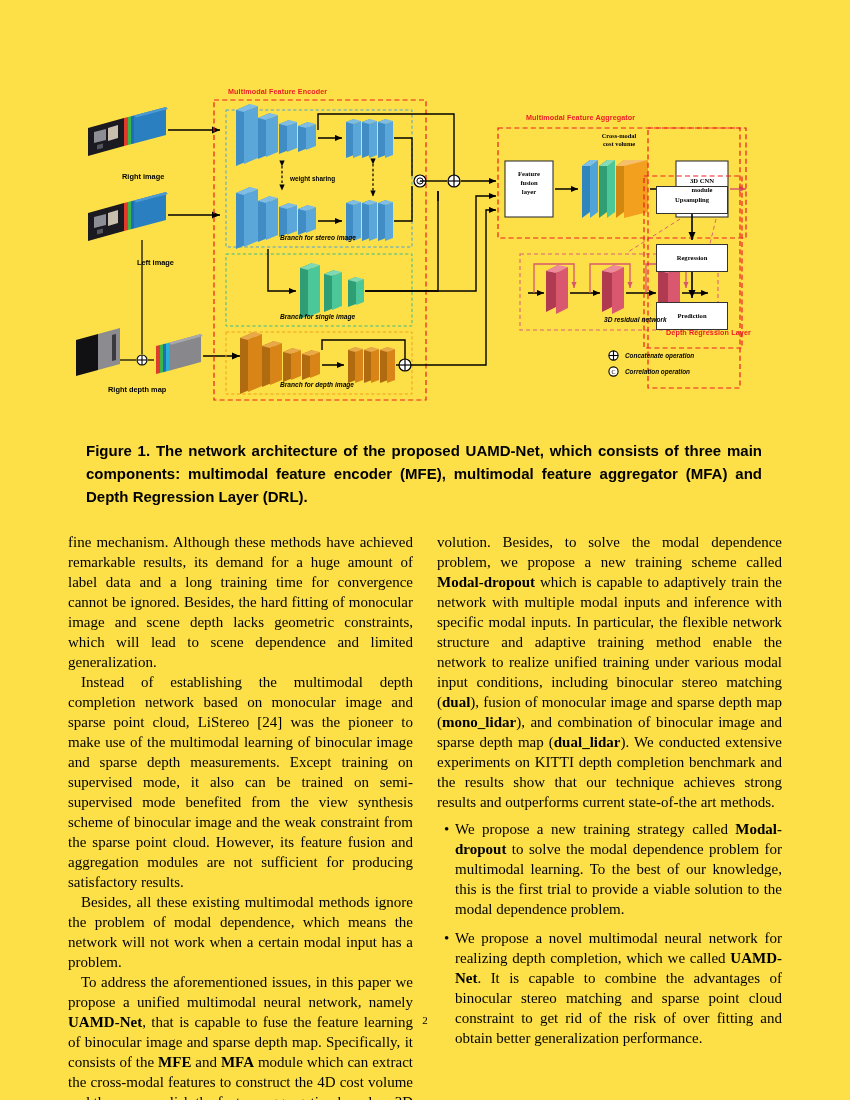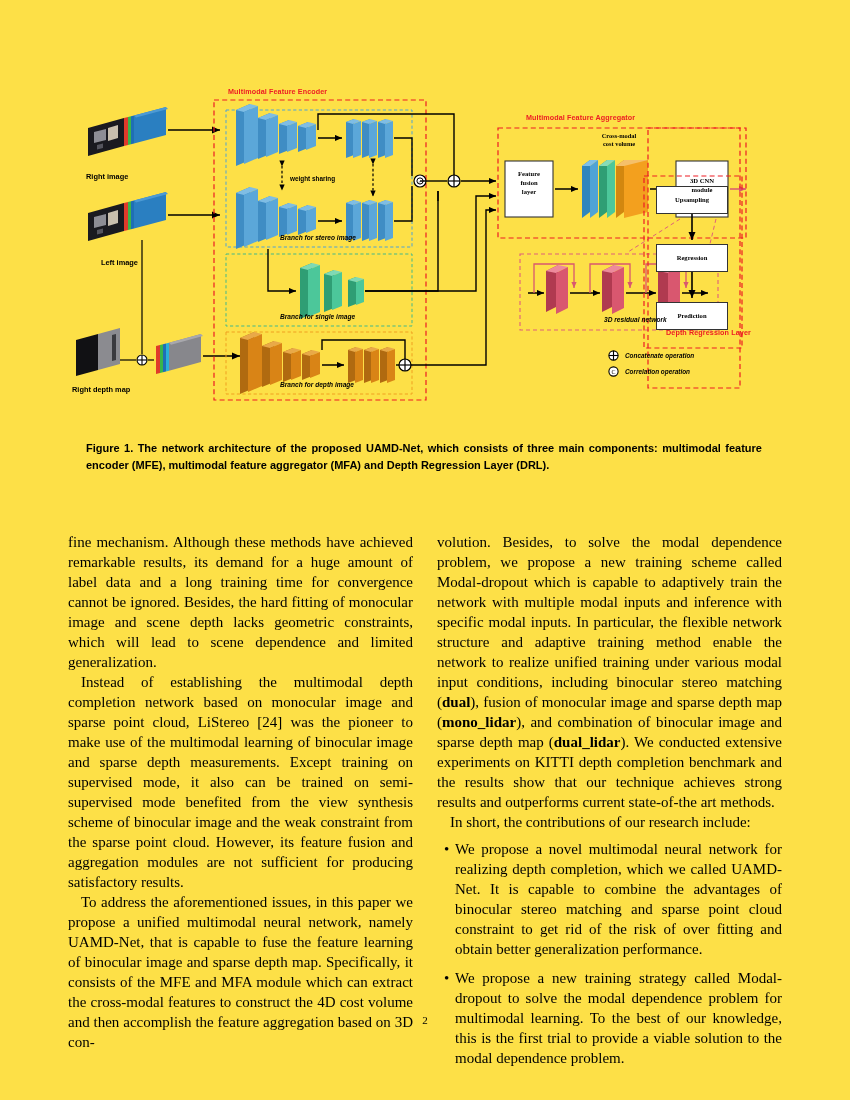--- a/index.html
+++ b/index.html
@@ -40,20 +40,21 @@
     white-space: nowrap;
   }
   .region-title {
     color: #ed1c24;
     font-size: 7.2px;
     letter-spacing: 0.1px;
   }
   .in-label {
     color: #000;
     font-size: 7.4px;
+    margin-left: 36px;
   }
   .branch-label {
     color: #000;
     font-size: 6.6px;
     font-style: italic;
     font-weight: bold;
   }
   .box-label {
     color: #000;
     font-size: 6.6px;
@@ -88,21 +89,21 @@
   }
 
   
   #caption {
     position: absolute;
     left: 86px;
     top: 440px;
     width: 676px;
     font-family: "Liberation Sans", sans-serif;
     font-weight: bold;
-    font-size: 11px;
+    font-size: 15px;
     line-height: 1.52;
     text-align: justify;
     color: #000;
   }
 
   
   .col {
     position: absolute;
     top: 532px;
     width: 345px;
@@ -128,21 +129,21 @@
     position: relative;
     margin-bottom: 9px;
     text-align: justify;
   }
   .col li::before {
     content: "\2022";
     position: absolute;
     left: -11px;
     top: 0;
   }
-  b { font-weight: normal; }
+  b { font-weight: bold; }
   .bi { font-weight: bold; }
 
   #page-number {
     position: absolute;
     left: 0;
     top: 1014px;
     width: 850px;
     text-align: center;
     font-size: 11px;
     font-family: "Liberation Serif", serif;
@@ -471,27 +472,27 @@
         <span class="legend-txt">Correlation operation</span>
       </div>
     </div>
   </div>
 
   <div id="caption">Figure 1. The network architecture of the proposed UAMD-Net, which consists of three main components: multimodal feature encoder (MFE), multimodal feature aggregator (MFA) and Depth Regression Layer (DRL).</div>
 
   <div class="col" id="col-left">
     <p class="noindent">fine mechanism. Although these methods have achieved remarkable results, its demand for a huge amount of label data and a long training time for convergence cannot be ignored. Besides, the hard fitting of monocular image and scene depth lacks geometric constraints, which will lead to scene dependence and limited generalization.</p>
     <p>Instead of establishing the multimodal depth completion network based on monocular image and sparse point cloud, LiStereo [24] was the pioneer to make use of the multimodal learning of binocular image and sparse depth measurements. Except training on supervised mode, it also can be trained on semi-supervised mode benefited from the view synthesis scheme of binocular image and the weak constraint from the sparse point cloud. However, its feature fusion and aggregation modules are not sufficient for producing satisfactory results.</p>
+    <p>Besides, all these existing multimodal methods ignore the problem of modal dependence, which means the network will not work when a certain modal input has a problem.</p>
     <p><span>To address the aforementioned issues, in this paper we propose a unified multimodal neural network, namely </span><b>UAMD-Net</b><span>, that is capable to fuse the feature learning of binocular image and sparse depth map. Specifically, it consists of the </span><b>MFE</b><span> and </span><b>MFA</b><span> module which can extract the cross-modal features to construct the 4D cost volume and then accomplish the feature aggregation based on 3D con-</span></p>
   </div>
 
   <div class="col" id="col-right">
     <p class="noindent"><span>volution. Besides, to solve the modal dependence problem, we propose a new training scheme called </span><b>Modal-dropout</b><span> which is capable to adaptively train the network with multiple modal inputs and inference with specific modal inputs. In particular, the flexible network structure and adaptive training method enable the network to realize unified training under various modal input conditions, including binocular stereo matching (</span><span class="bi">dual</span><span>), fusion of monocular image and sparse depth map (</span><span class="bi">mono_lidar</span><span>), and combination of binocular image and sparse depth map (</span><span class="bi">dual_lidar</span><span>). We conducted extensive experiments on KITTI depth completion benchmark and the results show that our technique achieves strong results and outperforms current state-of-the art methods.</span></p>
-    <p>In short, the contributions of our research include:</p>
     <ul>
+      <li><span>We propose a new training strategy called </span><b>Modal-dropout</b><span> to solve the modal dependence problem for multimodal learning. To the best of our knowledge, this is the first trial to provide a viable solution to the modal dependence problem.</span></li>
       <li><span>We propose a novel multimodal neural network for realizing depth completion, which we called </span><b>UAMD-Net</b><span>. It is capable to combine the advantages of binocular stereo matching and sparse point cloud constraint to get rid of the risk of over fitting and obtain better generalization performance.</span></li>
-      <li><span>We propose a new training strategy called </span><b>Modal-dropout</b><span> to solve the modal dependence problem for multimodal learning. To the best of our knowledge, this is the first trial to provide a viable solution to the modal dependence problem.</span></li>
     </ul>
   </div>
 
   <div id="page-number">2</div>
 
 </div>
 
 </body></html>

